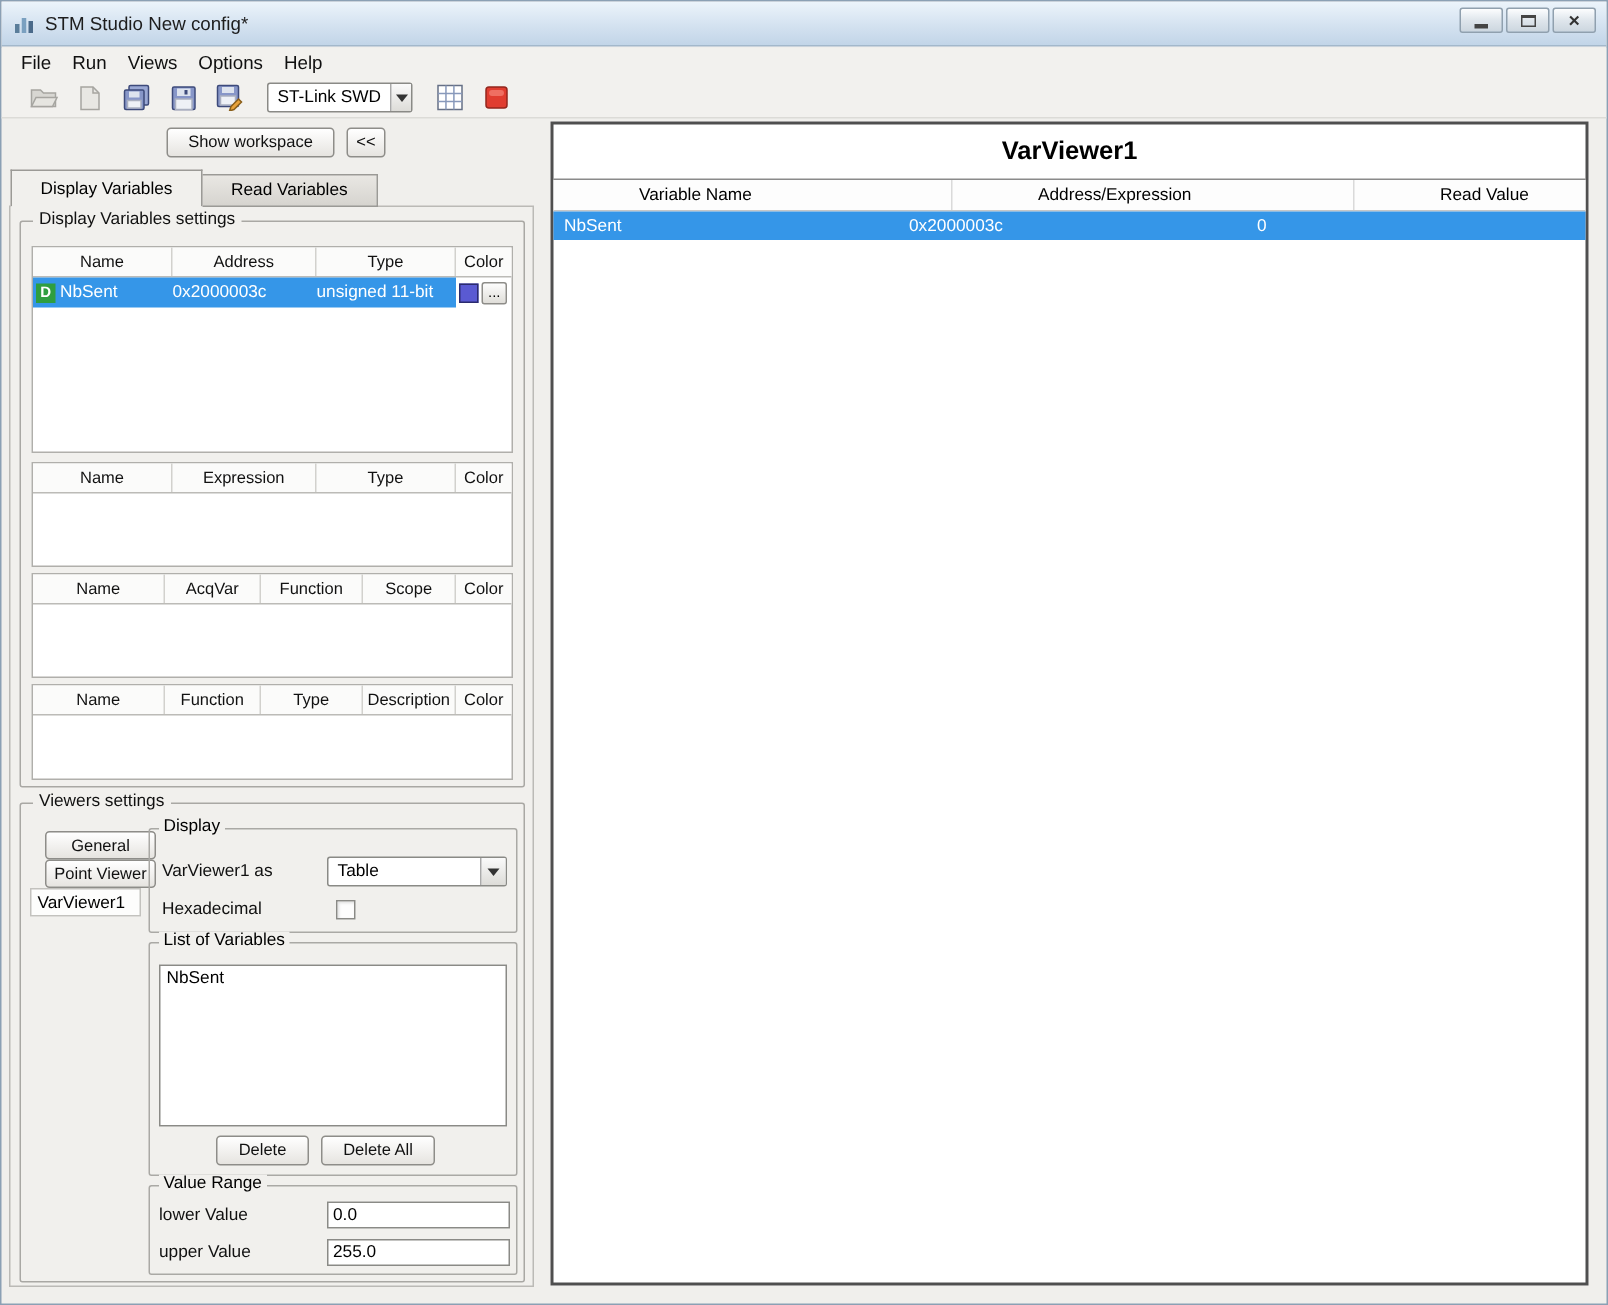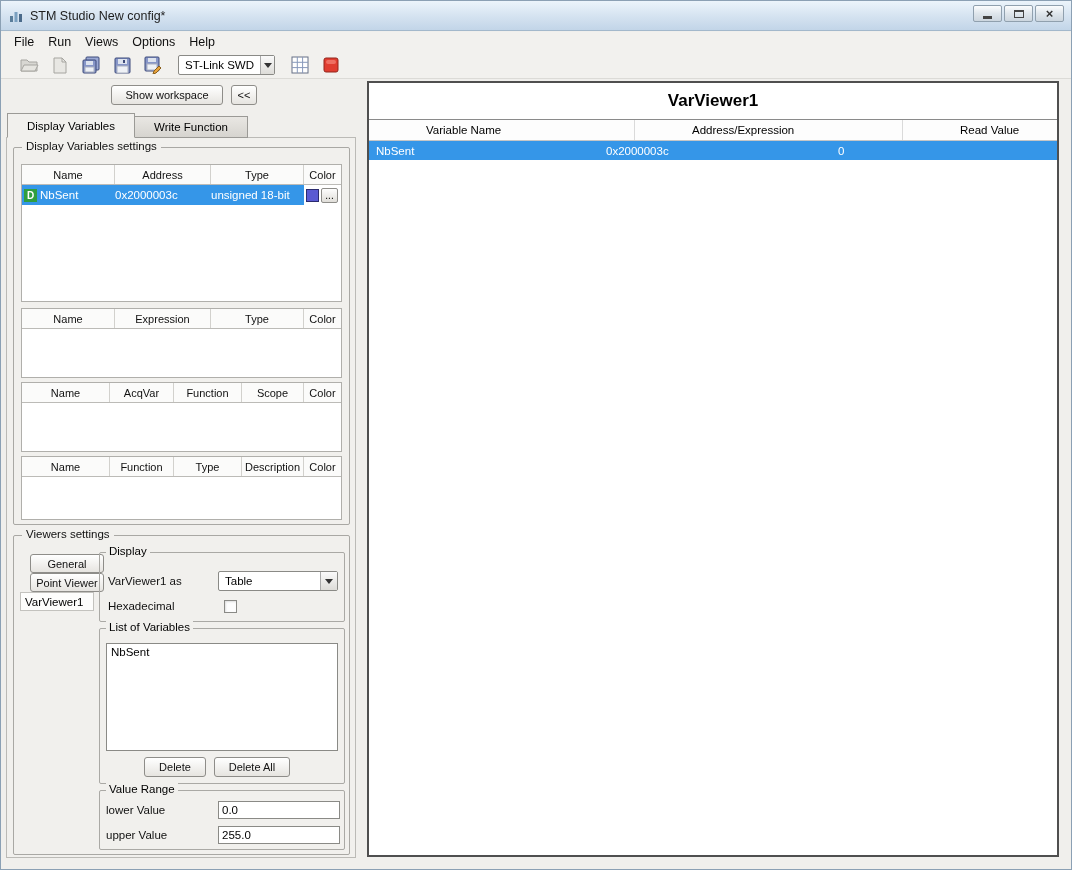--- a/index.html
+++ b/index.html
@@ -221,42 +221,42 @@
         <rect x="3" y="3" width="10" height="4" rx="2" fill="#ef6f62"></rect>
       </svg>
     </button>
   </div>
 
   <button class="btn" id="btn-show-workspace">Show workspace</button>
   <button class="btn" id="btn-collapse">&lt;&lt;</button>
 
   <div id="tabstrip">
     <div class="tab active">Display Variables</div>
-    <div class="tab">Write Function</div>
+    <div class="tab">Read Variables</div>
   </div>
   <div id="content-rect"></div>
 
   <div class="groupbox" id="group-display">
     <span class="gb-label">Display Variables settings</span>
 
     <div class="vtable" id="table-address">
       <div class="thead">
         <div class="th w-name4">Name</div>
         <div class="th w-addr4">Address</div>
         <div class="th w-type4">Type</div>
         <div class="th w-color">Color</div>
       </div>
       <div class="trow">
         <div class="selspan" style="background: rgb(53, 150, 232);">
           <div class="cell w-name4">
             <span class="badge-d">D</span>
             <span>NbSent</span>
           </div>
           <div class="cell w-addr4">0x2000003c</div>
-          <div class="cell w-type4">unsigned 18-bit</div>
+          <div class="cell w-type4">unsigned 11-bit</div>
         </div>
         <div class="cell w-color c-color">
           <span class="swatch" style="background: rgb(90, 90, 210);"></span>
           <button class="more-btn">...</button>
         </div>
       </div>
     </div>
 
     <div class="vtable" id="table-expression">
       <div class="thead">

